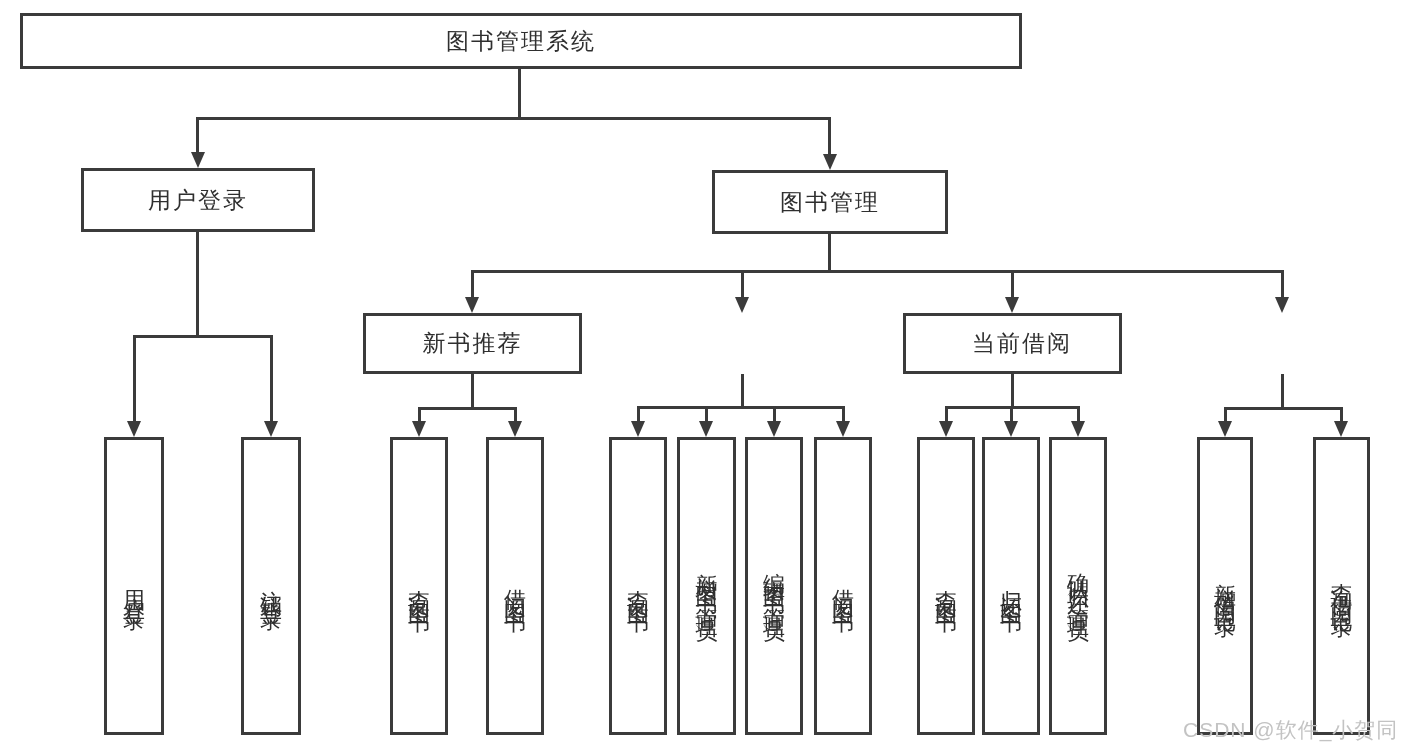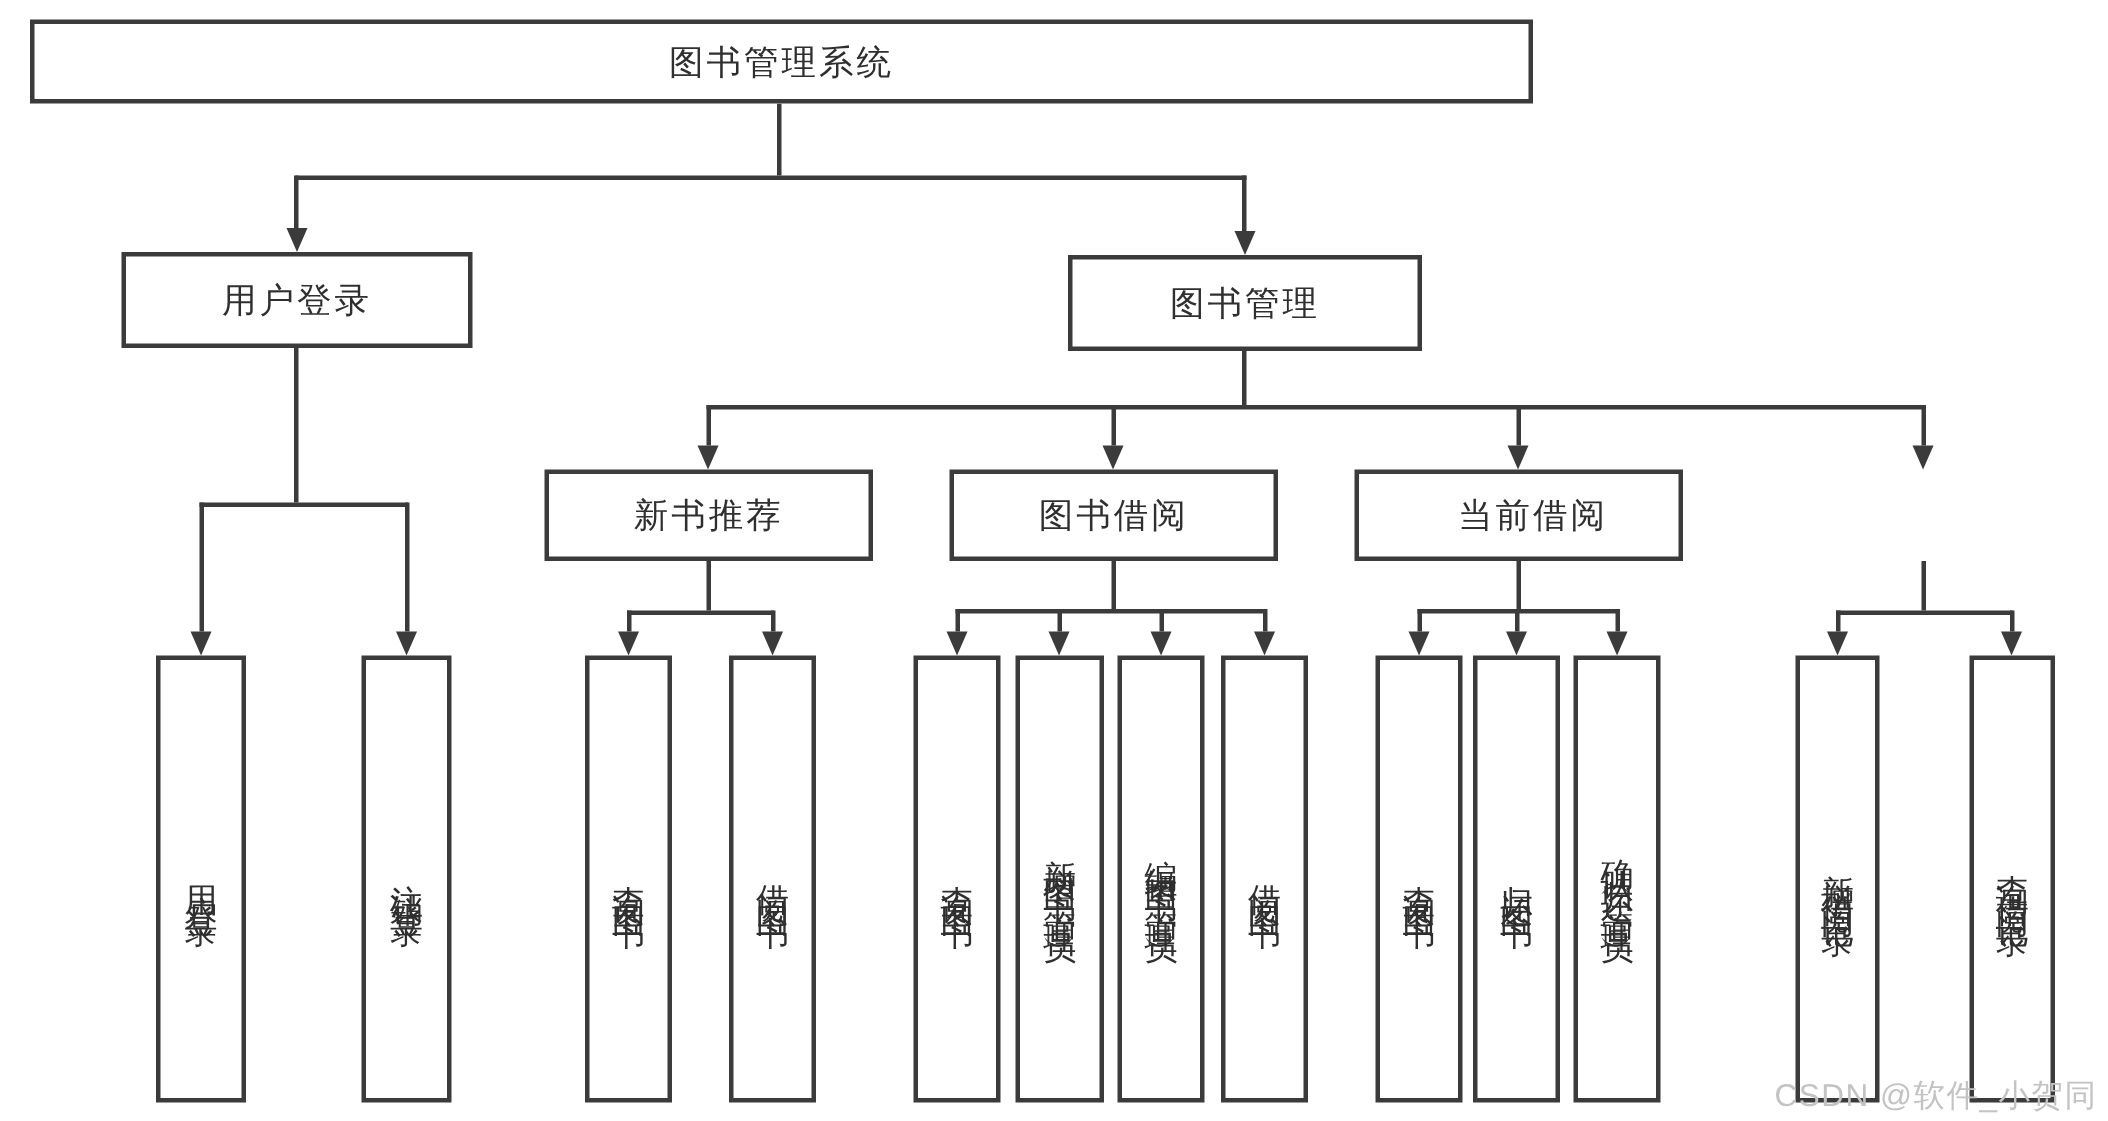--- a/index.html
+++ b/index.html
@@ -63,21 +63,20 @@
   <div class="ln" style="left:471px; top:270px; width:3px; height:27px;"></div>
   <div class="ah" style="left:465px; top:297px;"></div>
   <div class="ln" style="left:741px; top:270px; width:3px; height:27px;"></div>
   <div class="ah" style="left:735px; top:297px;"></div>
   <div class="ln" style="left:1011px; top:270px; width:3px; height:27px;"></div>
   <div class="ah" style="left:1005px; top:297px;"></div>
   <div class="ln" style="left:1281px; top:270px; width:3px; height:27px;"></div>
   <div class="ah" style="left:1275px; top:297px;"></div>
 
   <div class="box" style="left:363px; top:313px; width:219px; height:61px;">新书推荐</div>
-  <div class="box" style="left:633px; top:313px; width:219px; height:61px;">图书借阅</div>
   <div class="box" style="left:903px; top:313px; width:219px; height:61px;padding-left:19px;">当前借阅</div>
 
   <div class="ln" style="left:471px; top:374px; width:3px; height:33px;"></div>
   <div class="ln" style="left:418px; top:407px; width:98px; height:3px;"></div>
   <div class="ln" style="left:418px; top:407px; width:3px; height:14px;"></div>
   <div class="ah" style="left:412px; top:421px;"></div>
   <div class="ln" style="left:514px; top:407px; width:3px; height:14px;"></div>
   <div class="ah" style="left:508px; top:421px;"></div>
 
   <div class="ln" style="left:741px; top:374px; width:3px; height:32px;"></div>

